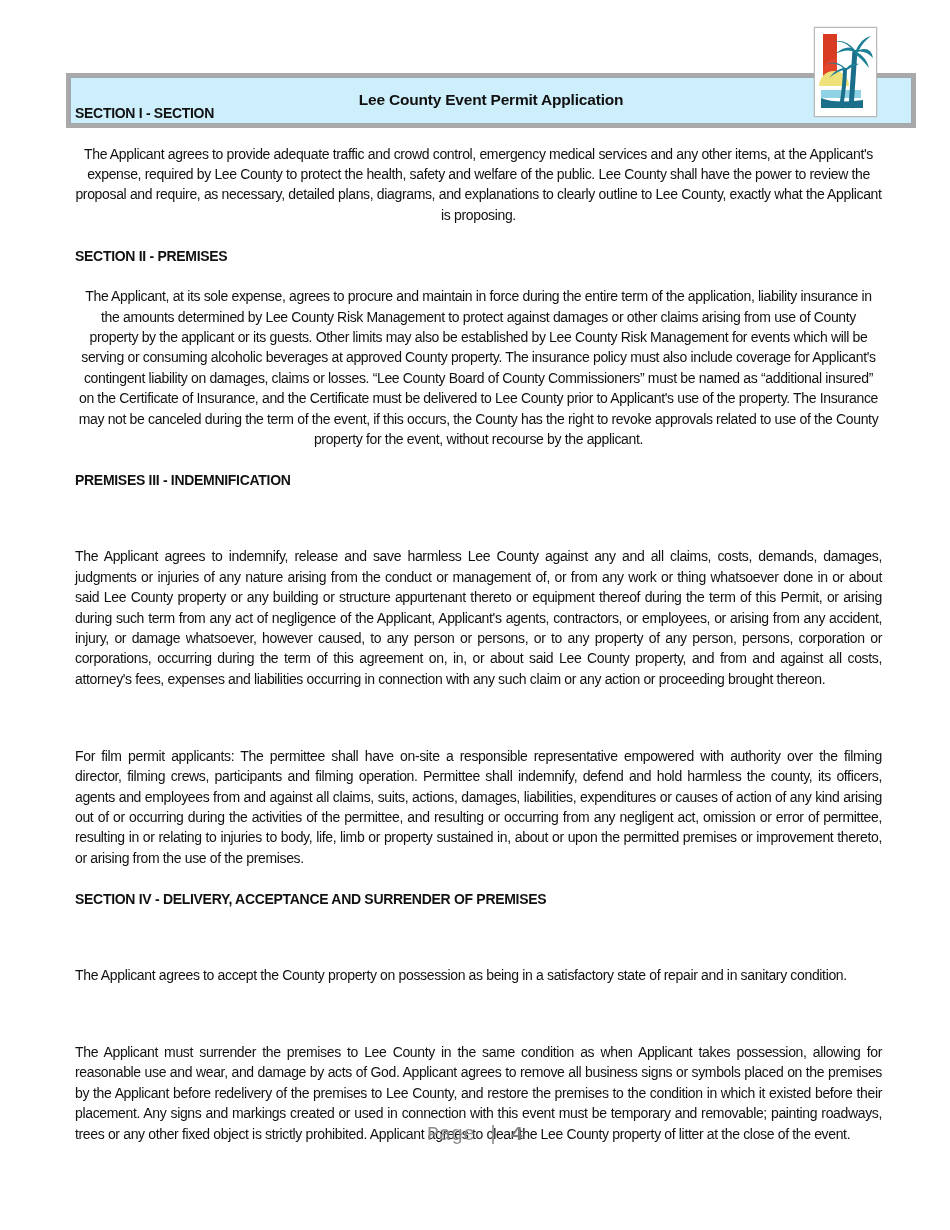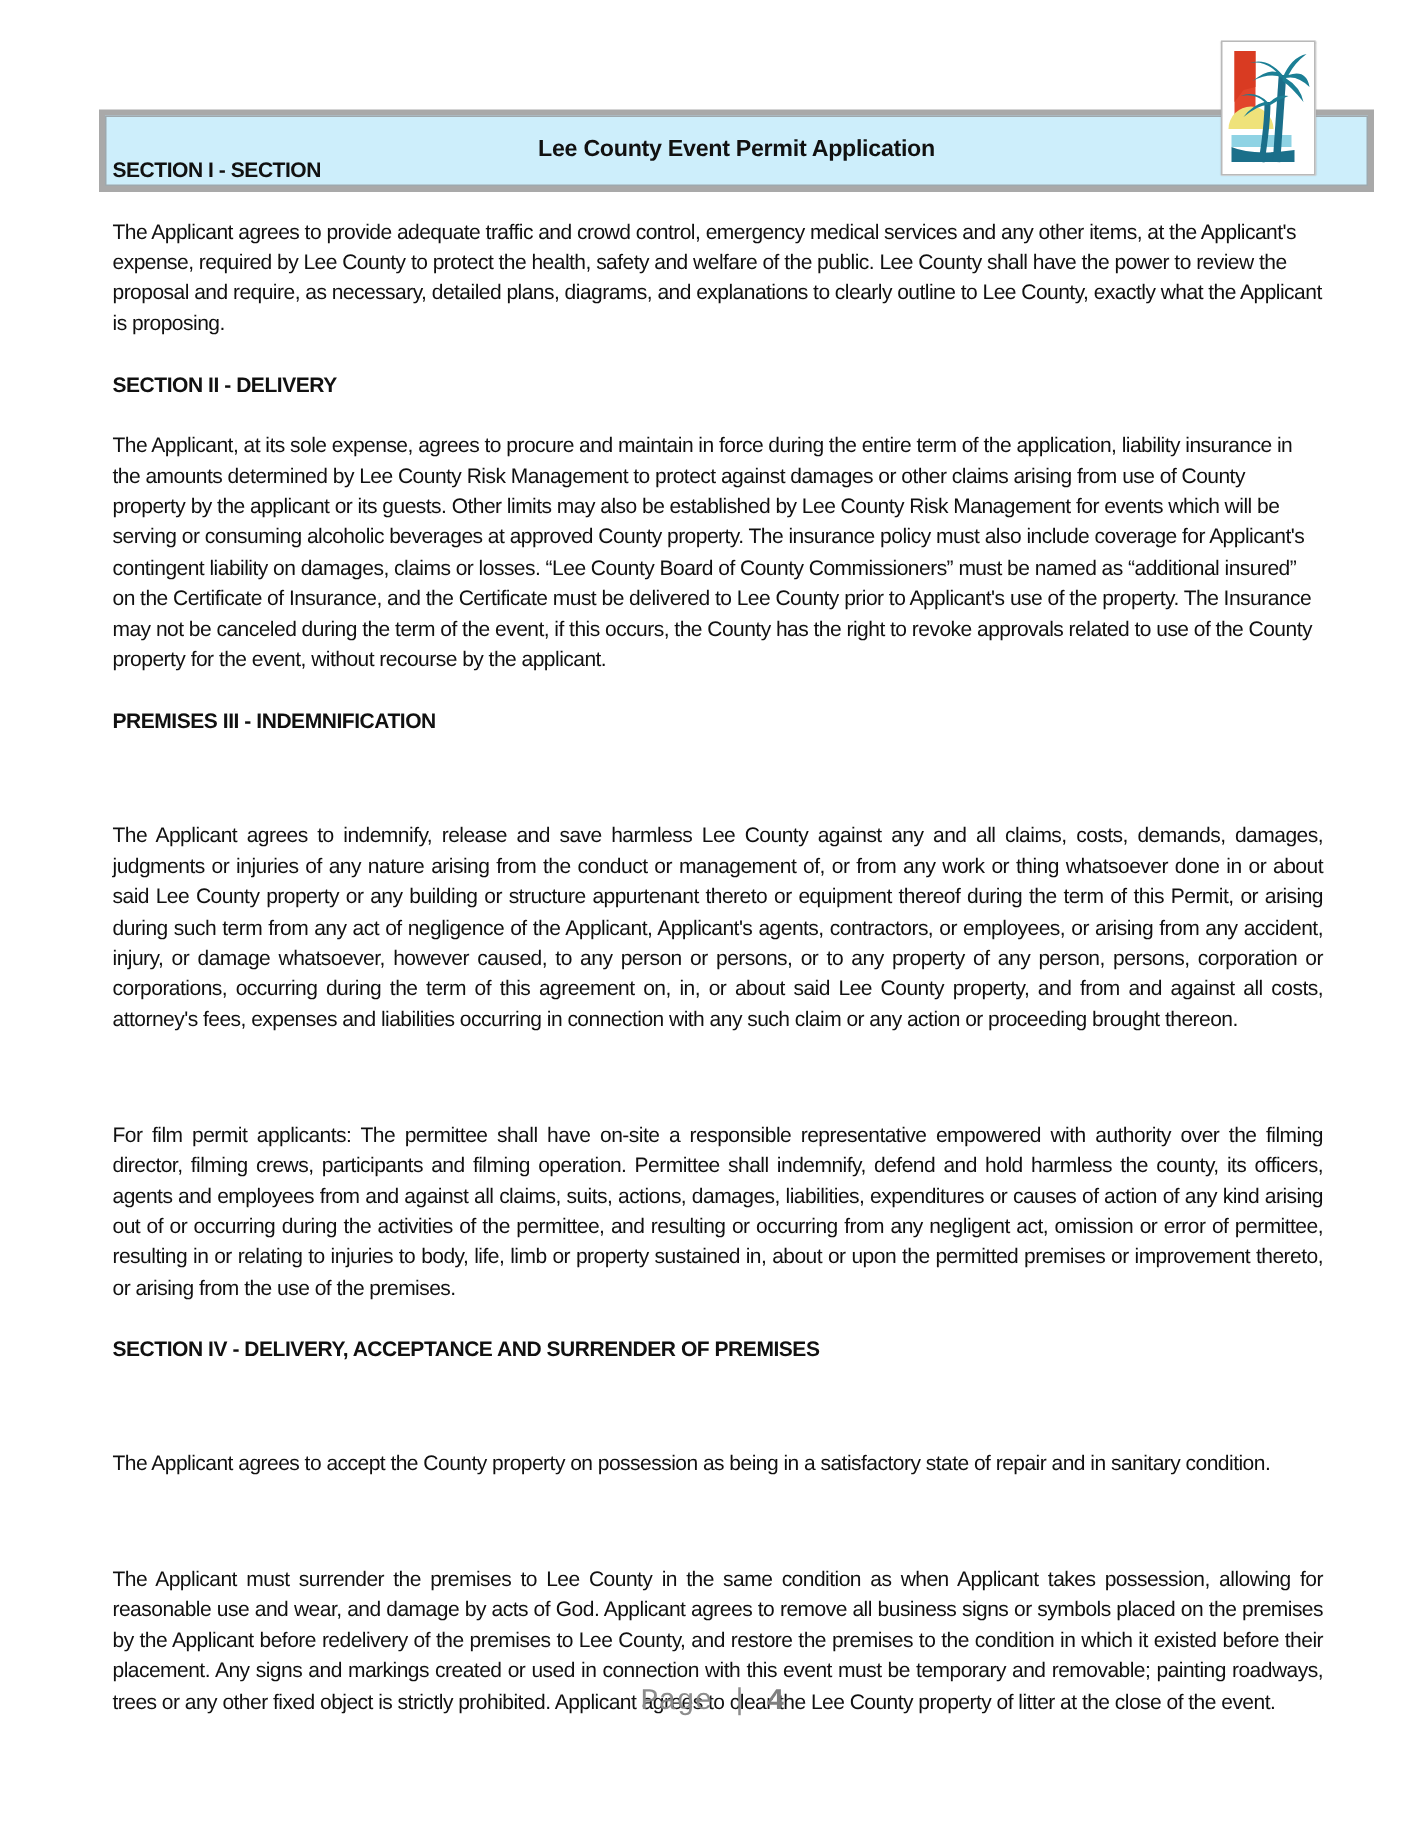--- a/index.html
+++ b/index.html
@@ -10,21 +10,21 @@
   .header-inner { position: absolute; left: 4px; top: 4px; right: 4px; bottom: 4px;
          background: #cdeefb; border: 1px solid #9ea8ad; }
   .header-title { position: absolute; left: 0; right: 0; top: 13px; text-align: center;
          font-weight: bold; font-size: 15.5px; letter-spacing: -0.2px; color: #111; }
   .logo { position: absolute; left: 814px; top: 27px; width: 61px; height: 88px;
          background: #fff; border: 1px solid #b9b9b9; box-shadow: 0 0 1px #999; }
   .content { position: absolute; left: 75px; top: 103px; width: 807px; }
   .section-heading { font-weight: bold; font-size: 14px; letter-spacing: -0.3px;
          margin: 0; height: 20px; line-height: 20px; }
   .para { font-size: 14px; line-height: 20.4px; letter-spacing: -0.35px; margin: 0;
-         text-align: left; }
+         text-align: center; }
   .para.justify { text-align: justify; margin-top: 36px; }
   .gap { height: 20.5px; }
   .footer { position: absolute; left: 0; right: 0; top: 1123px; text-align: center;
          font-family: Liberation Mono, monospace; font-size: 20px; color: #8c8c8c; }
   .footer .num { font-weight: bold; color: #7f7f7f; }
 </style>
 </head>
 <body>
 
 <div class="header-band">
@@ -46,21 +46,21 @@
     <path d="M30 40 Q22 32 12 36 Q22 34 28 40 Q20 42 14 50 Q24 42 30 42 Q36 34 44 36 Q38 38 32 42 Z" fill="#1b7f95"></path>
   </svg>
 </div>
 
 <div class="content">
   <h3 class="section-heading">SECTION I - SECTION</h3>
   <div class="gap"></div>
   <p class="para">The Applicant agrees to provide adequate traffic and crowd control, emergency medical services and any other items, at the Applicant's expense, required by Lee County to protect the health, safety and welfare of the public.  Lee County shall have the power to review the proposal and require, as necessary, detailed plans, diagrams, and explanations to clearly outline to Lee County, exactly what the Applicant is proposing.</p>
   <div class="gap"></div>
 
-  <h3 class="section-heading">SECTION II - DELIVERY</h3>
+  <h3 class="section-heading">SECTION II - PREMISES</h3>
   <div class="gap"></div>
   <p class="para">The Applicant, at its sole expense, agrees to procure and maintain in force during the entire term of the application, liability insurance in the amounts determined by Lee County Risk Management to protect against damages or other claims arising from use of County property by the applicant or its guests. Other limits may also be established by Lee County Risk Management for events which will be serving or consuming alcoholic beverages at approved County property. The insurance policy must also include coverage for Applicant's contingent liability on damages, claims or losses. “Lee County Board of County Commissioners” must be named as “additional insured” on the Certificate of Insurance, and the Certificate must be delivered to Lee County prior to Applicant's use of the property. The Insurance may not be canceled during the term of the event, if this occurs, the County has the right to revoke approvals related to use of the County property for the event, without recourse by the applicant.</p>
   <div class="gap"></div>
 
   <h3 class="section-heading">PREMISES III - INDEMNIFICATION</h3>
   <div class="gap"></div>
   <p class="para justify">The Applicant agrees to indemnify, release and save harmless Lee County against any and all claims, costs, demands, damages, judgments or injuries of any nature arising from the conduct or management of, or from any work or thing whatsoever done in or about said Lee County property or any building or structure appurtenant thereto or equipment thereof during the term of this Permit, or arising during such term from any act of negligence of the Applicant, Applicant's agents, contractors, or employees, or arising from any accident, injury, or damage whatsoever, however caused, to any person or persons, or to any property of any person, persons, corporation or corporations, occurring during the term of this agreement on, in, or about said Lee County property, and from and against all costs, attorney's fees, expenses and liabilities occurring in connection with any such claim or any action or proceeding brought thereon.</p>
   <div class="gap"></div>
   <p class="para justify">For film permit applicants: The permittee shall have on-site a responsible representative empowered with authority over the filming director, filming crews, participants and filming operation. Permittee shall indemnify, defend and hold harmless the county, its officers, agents and employees from and against all claims, suits, actions, damages, liabilities, expenditures or causes of action of any kind arising out of or occurring during the activities of the permittee, and resulting or occurring from any negligent act, omission or error of permittee, resulting in or relating to injuries to body, life, limb or property sustained in, about or upon the permitted premises or improvement thereto, or arising from the use of the premises.</p>
   <div class="gap"></div>

